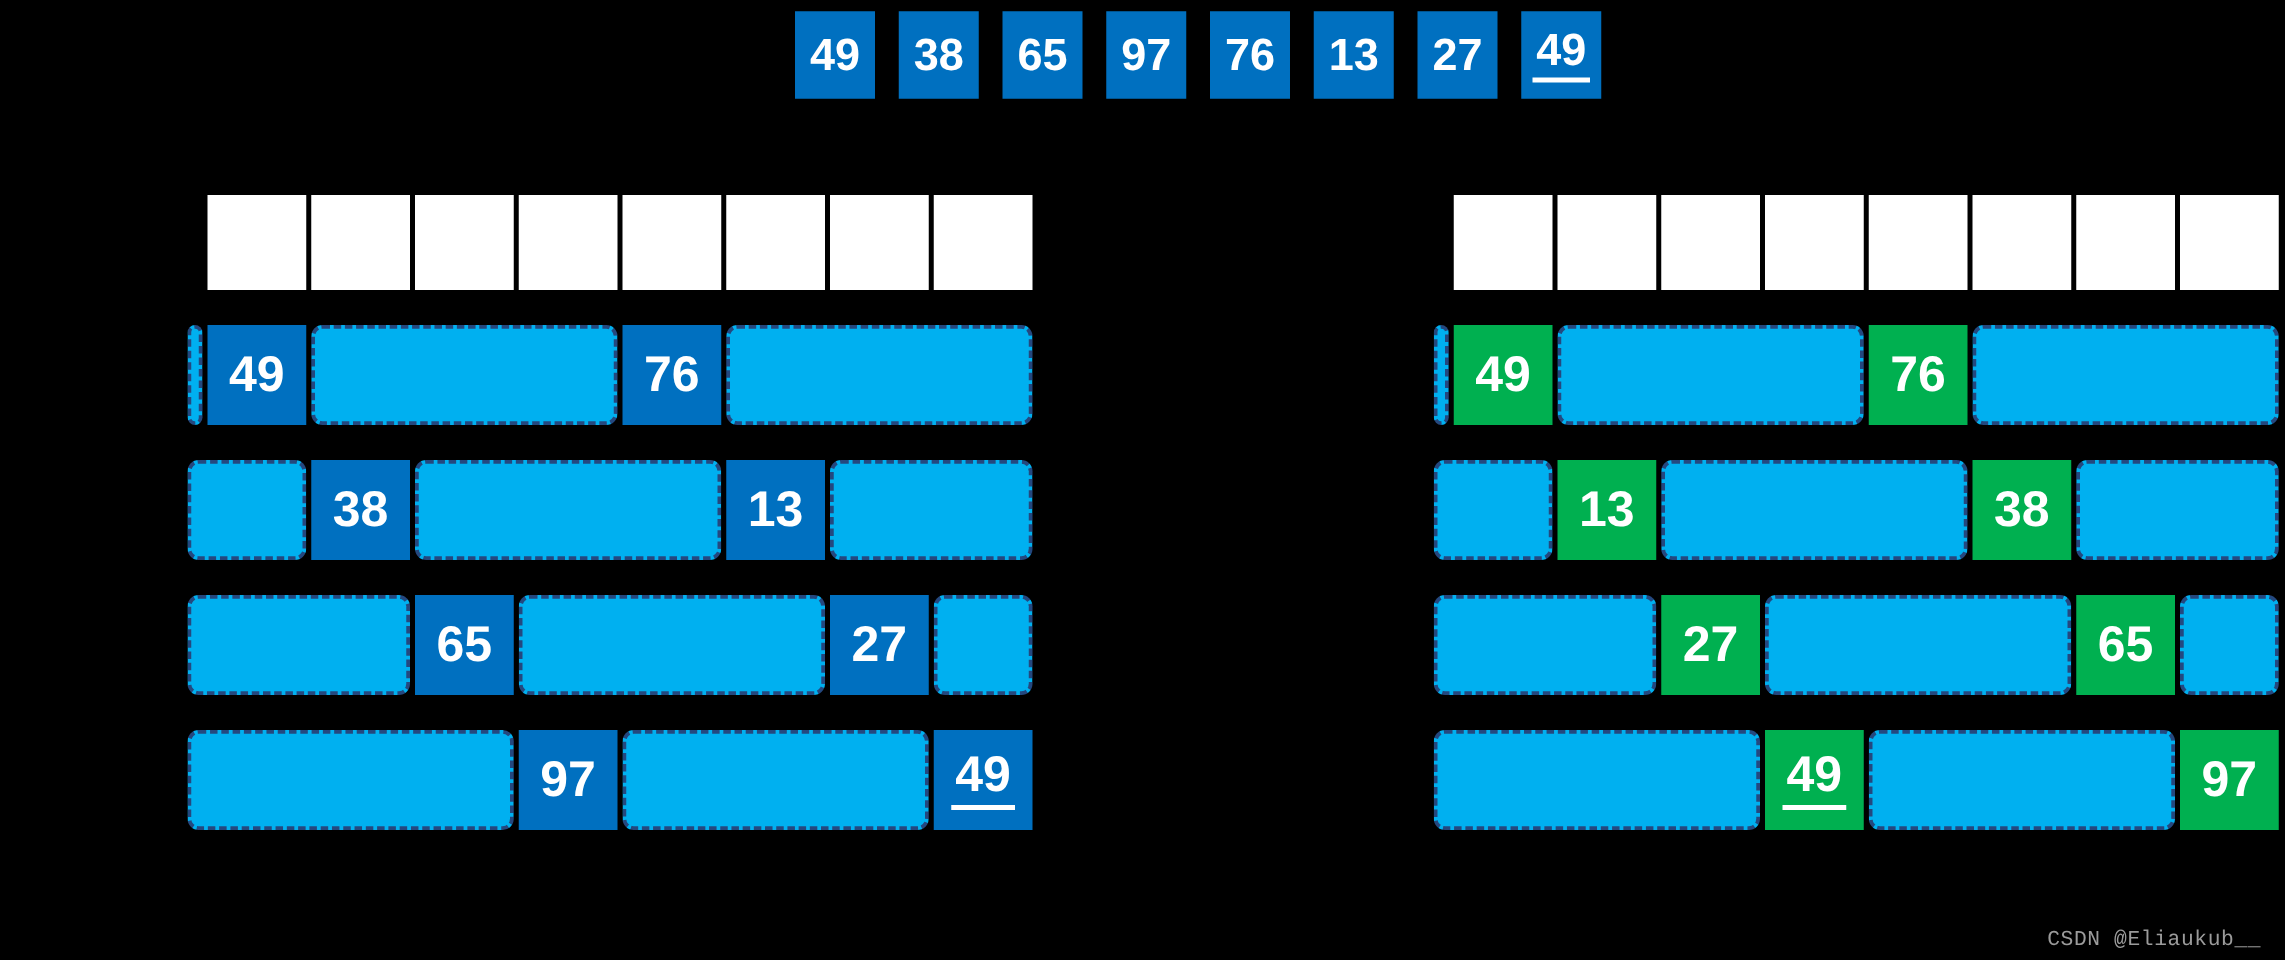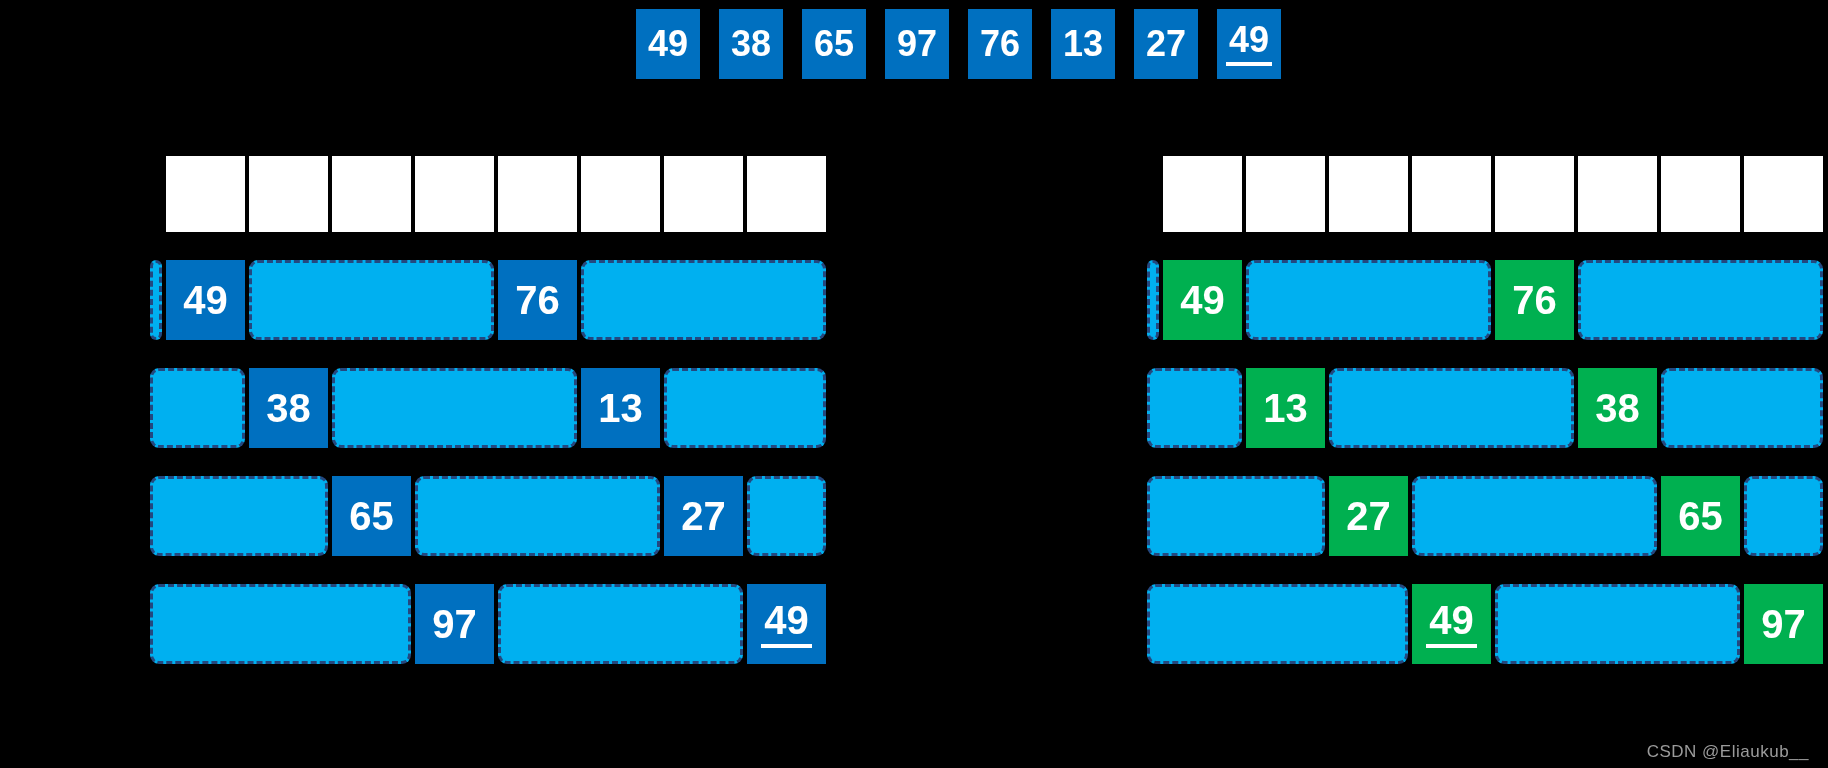--- a/index.html
+++ b/index.html
@@ -17,21 +17,21 @@
   .panel-row{position:absolute;}
   .seg{position:absolute;top:0;height:100%;box-sizing:border-box;}
   .slot-white{background:#fff;}
   .light-span{border:3px dashed #24487F;border-radius:9px;}
   .value-box{display:flex;align-items:center;justify-content:center;}
   .value-label{color:#fff;font-size:40px;font-weight:700;line-height:1;}
   .top-cell .num{line-height:1;}
   .underlined{border-bottom:4px solid #fff;padding:0 3px 4px 3px;}
   #watermark{
     position:absolute;right:16px;bottom:6px;
-    font-size:17px;letter-spacing:0.5px;
+    font-size:17px;letter-spacing:0.5px;font-family:Liberation Mono, monospace;
   }
 </style>
 </head>
 <body>
 
 <div id="canvas" style="background: rgb(0, 0, 0);">
   <div id="top-array">
       <div class="top-cell" style="background: rgb(0, 112, 192);">
         <span class="num">49</span>
       </div>

